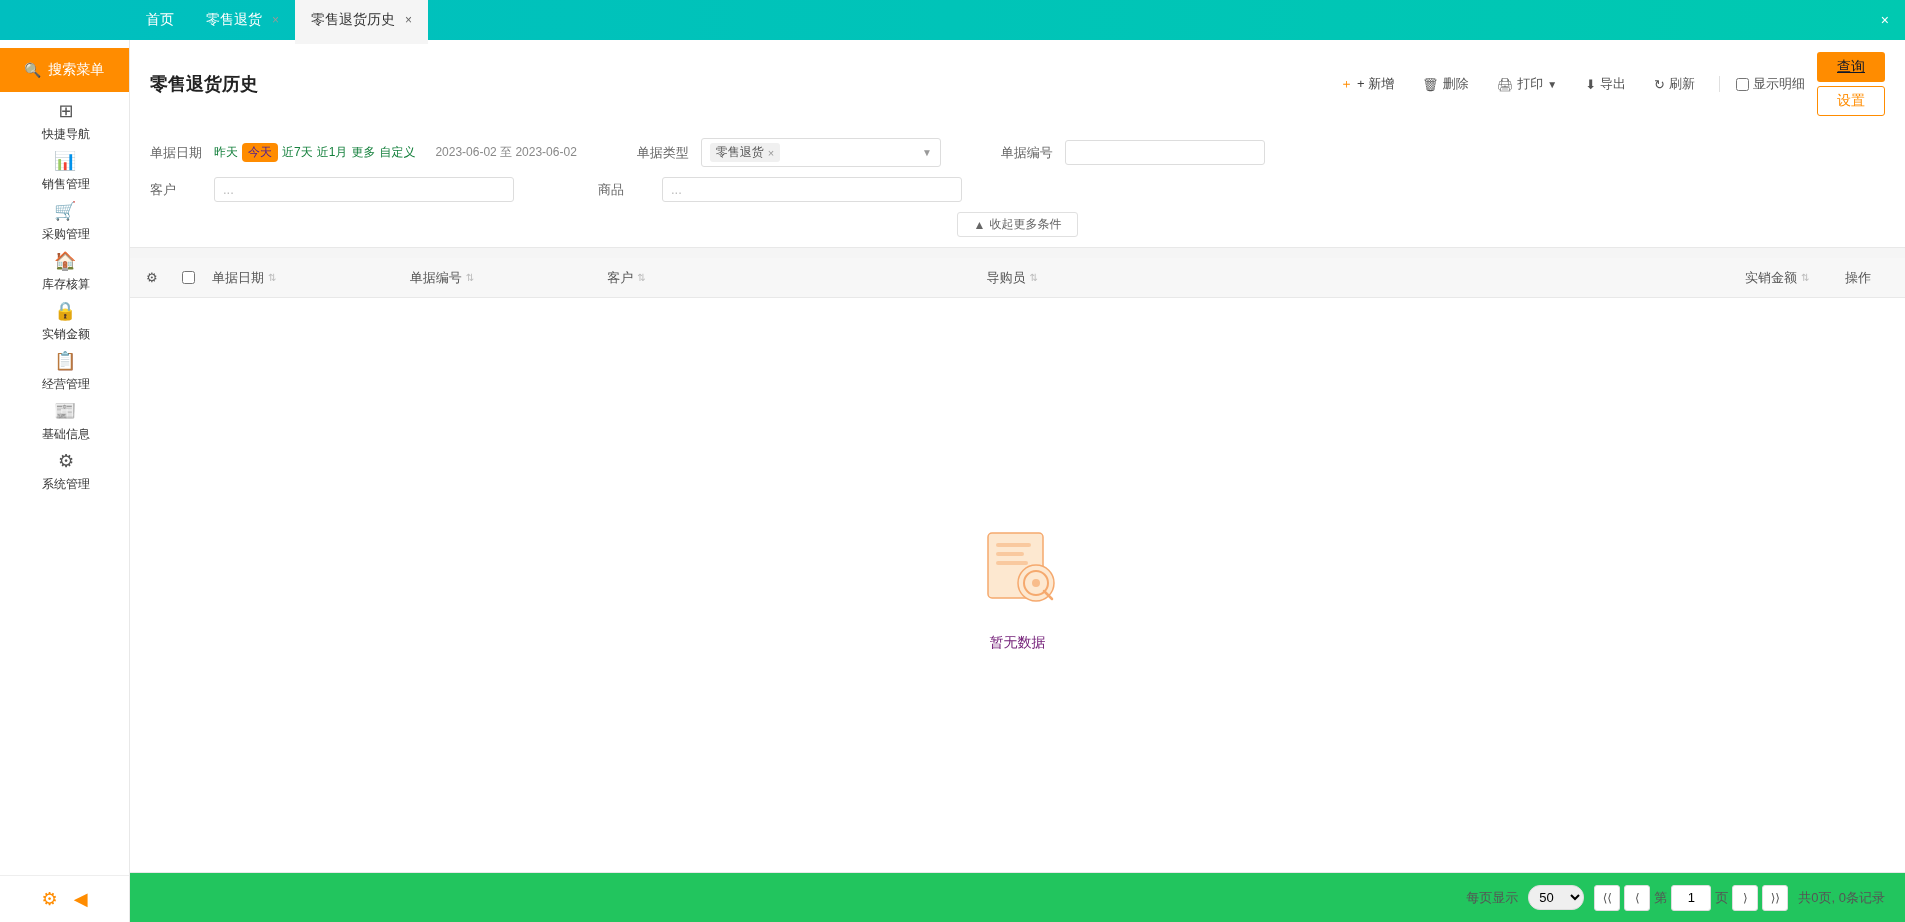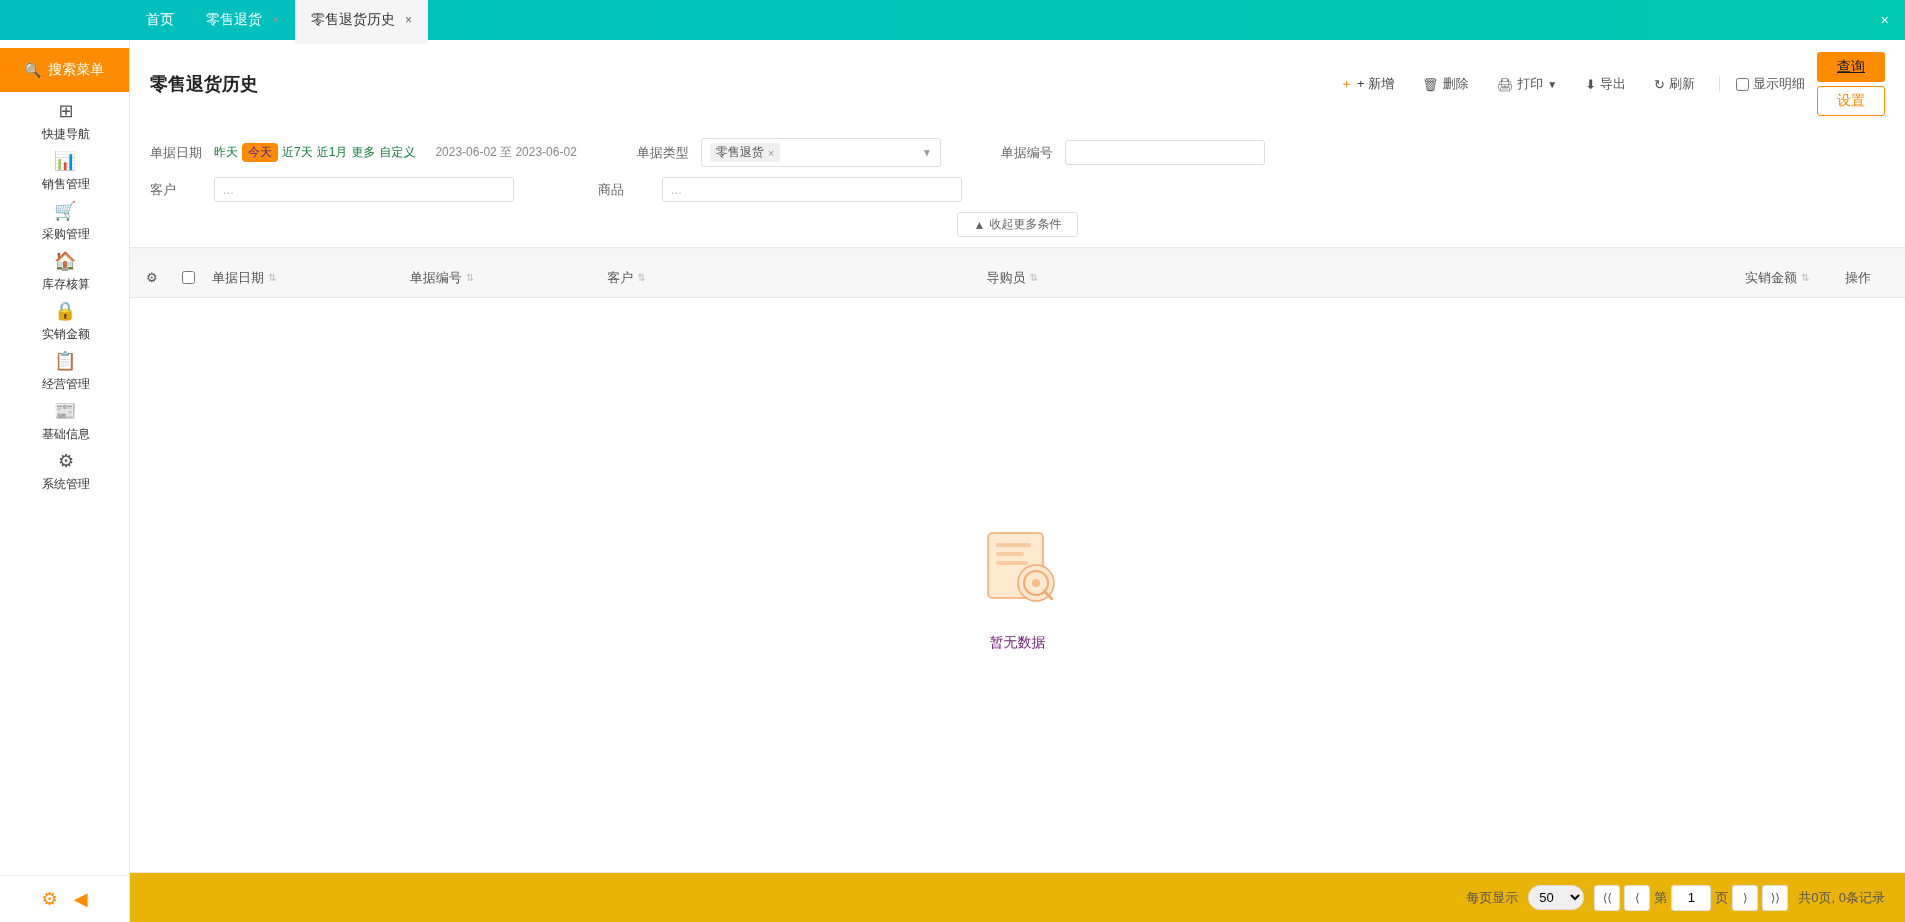--- a/index.html
+++ b/index.html
@@ -280,21 +280,21 @@
       font-size: 14px;
     }
     .empty-icon {
       width: 100px;
       height: 100px;
     }
 
     
     .pagination-bar {
       height: 50px;
-      background: #eab308;
+      background: #22c55e;
       border-top: 1px solid #e8e8e8;
       display: flex;
       align-items: center;
       justify-content: flex-end;
       padding: 0 20px;
       gap: 10px;
       font-size: 13px;
       color: #555;
     }
     .page-size-select {

